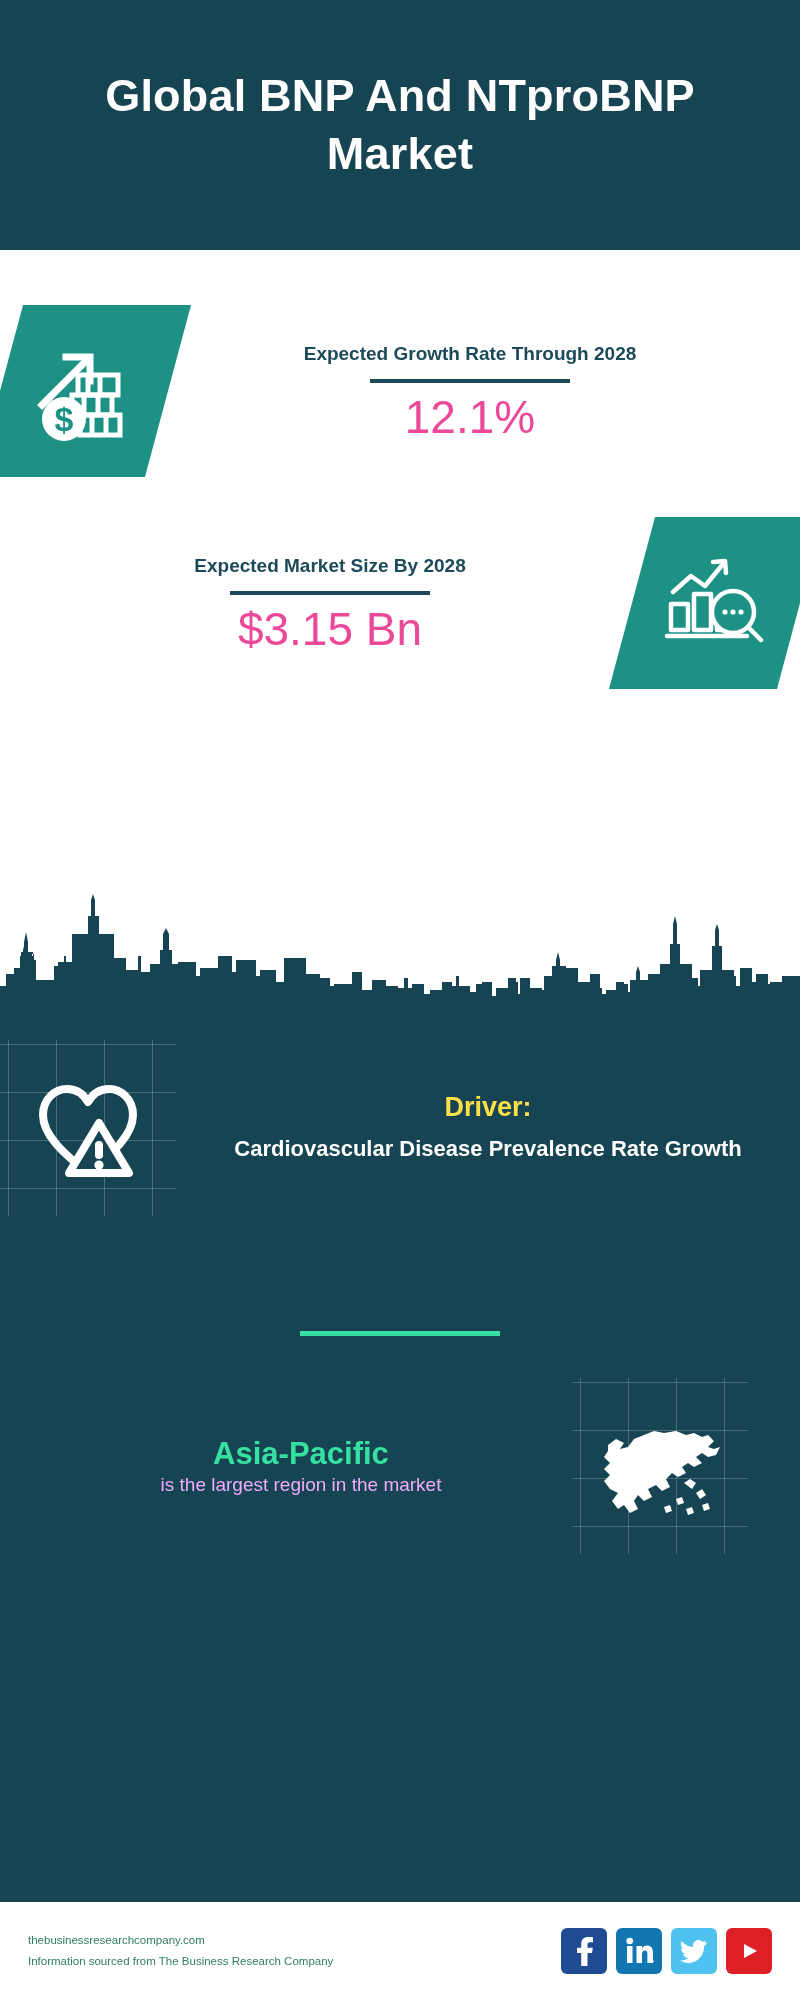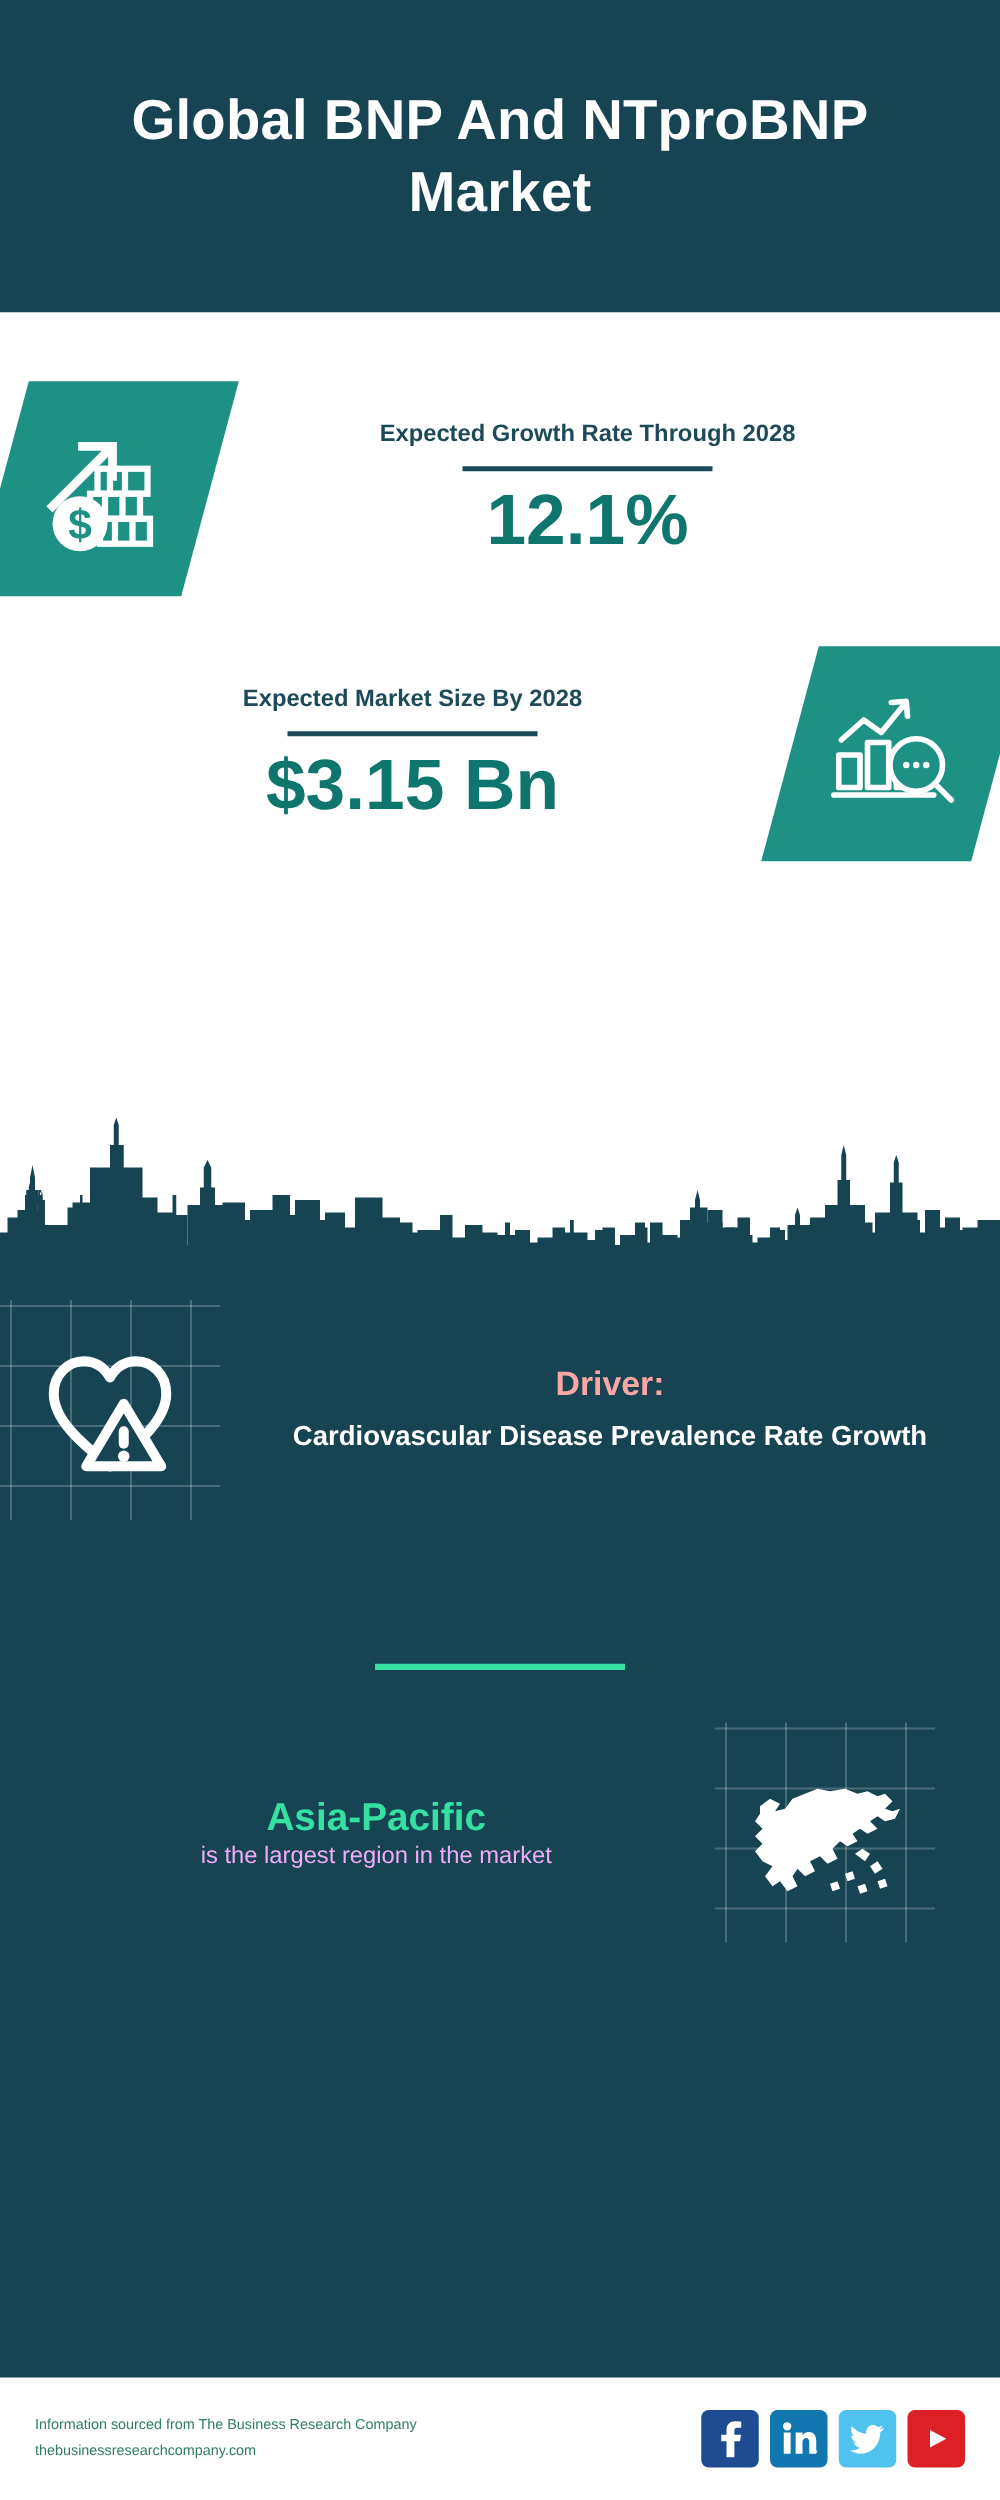--- a/index.html
+++ b/index.html
@@ -48,21 +48,21 @@
   .stat-text { flex:1 1 auto; text-align:center; }
   .stat-title {
     font-size:19px; font-weight:bold; color:#1d4a59;
     line-height:1.38;
   }
   .stat-rule {
     width:200px; height:4px; background:#1d4a59;
     margin:12px auto 10px auto;
   }
   .stat-value {
-    font-size:57px; font-weight:bold; color:#0f766e;
+    font-size:46px; font-weight:normal; color:#ec4899;
     line-height:1.05;
   }
 
   .rowA .stat-text { padding-left:20px; padding-right:48px; }
   .rowB .stat-text { padding-left:48px; padding-right:20px; }
 
   
   .dark {
     background:#164452;
     position:relative;
@@ -83,21 +83,21 @@
   .grid-bg {
     position:absolute; inset:0;
     background-image:
       linear-gradient(to right, rgba(255,255,255,.22) 1.5px, transparent 1.5px),
       linear-gradient(to bottom, rgba(255,255,255,.22) 1.5px, transparent 1.5px);
     background-size:48px 48px;
     background-position:8px 4px;
   }
   .panel-text { flex:1 1 auto; text-align:center; }
   .driver-label {
-    color:#fca5a5; font-size:27px; font-weight:bold; margin-bottom:10px;
+    color:#fde047; font-size:27px; font-weight:bold; margin-bottom:10px;
   }
   .driver-body {
     color:#ffffff; font-size:22px; font-weight:bold; line-height:1.42;
   }
 
   .mid-rule {
     width:200px; height:5px; background:#35e0a1;
     margin:0 auto;
   }
 
@@ -273,22 +273,22 @@
         <path fill="#ffffff" d="M74,106 L80,104 L82,110 L76,112 Z"></path>
         <path fill="#ffffff" d="M96,108 L102,106 L104,112 L98,114 Z"></path>
         <path fill="#ffffff" d="M112,104 L118,102 L120,108 L114,110 Z"></path>
       </svg>
     </div>
   </div>
 </div>
 
 <div class="footer">
   <div class="src">
+    <div>thebusinessresearchcompany.com</div>
     <div>Information sourced from The Business Research Company</div>
-    <div>thebusinessresearchcompany.com</div>
   </div>
   <div class="socials">
     <div class="sico s-fb">
       <svg width="22" height="30" viewBox="0 0 22 30">
         <path fill="#ffffff" d="M14.5,30 L14.5,17 L19,17 L19.8,11.8 L14.5,11.8 L14.5,8.6 C14.5,7.1 15,6.2 17.1,6.2 L20,6.2 L20,1.3 C19.2,1.2 17.2,1 15.3,1 C10.9,1 8.2,3.4 8.2,8 L8.2,11.8 L4,11.8 L4,17 L8.2,17 L8.2,30 Z"></path>
       </svg>
     </div>
     <div class="sico s-li">
       <svg width="30" height="28" viewBox="0 0 30 28">
         <rect x="3" y="9" width="5.5" height="17" fill="#ffffff"></rect>

